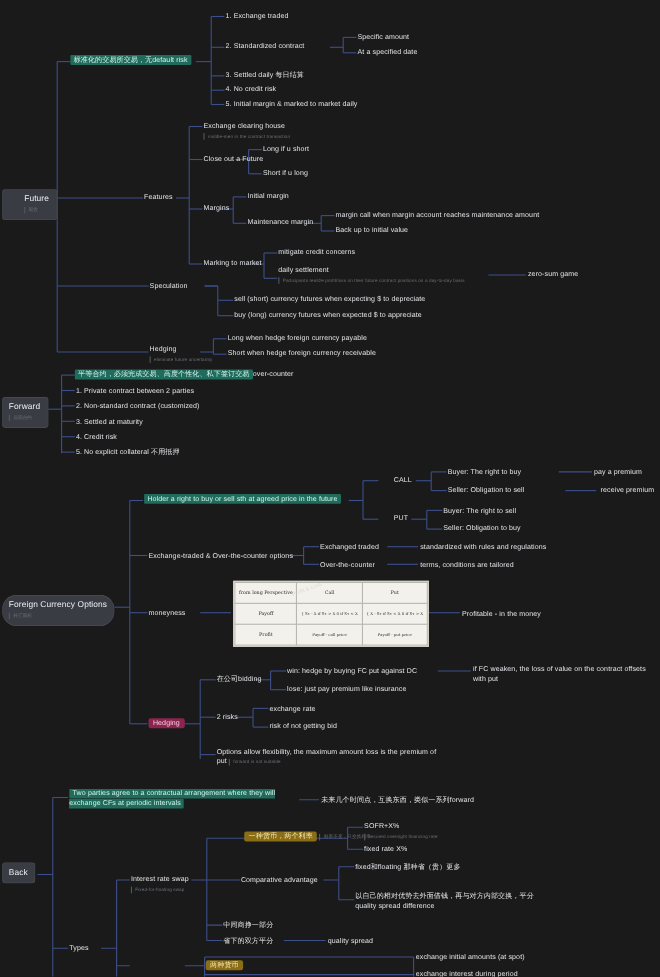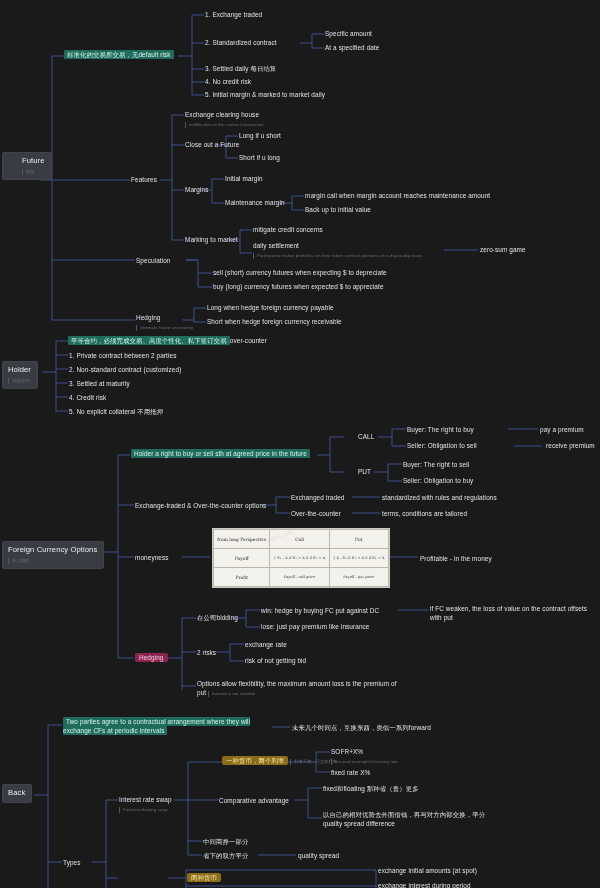--- a/index.html
+++ b/index.html
@@ -193,21 +193,21 @@
       <path d="M258 855 H296"></path>
 
       <path d="M168 878 H186"></path>
       <path d="M186 870 V888"></path>
       <path d="M186 870 H376"></path>
       <path d="M186 886 H376"></path>
       <path d="M376 870 V888"></path>
     </g>
   </svg>
 
-  <div class="node root" style="left:2px;top:152px;padding-left:20px;">
+  <div class="node root" style="left:2px;top:172px;padding-left:20px;">
     <div class="title">Future</div>
     <div class="note">期货</div>
   </div>
 
   <div class="node" style="left:64px;top:50px;">
     <span class="hl-green">标准化的交易所交易，无default risk</span>
   </div>
 
   <div class="node" style="left:205px;top:10px;">1. Exchange traded</div>
   <div class="node" style="left:205px;top:38px;">2. Standardized contract</div>
@@ -248,34 +248,34 @@
   <div class="node" style="left:213px;top:282px;">buy (long) currency futures when expected $ to appreciate</div>
 
   <div class="node" style="left:136px;top:313px;">
     <div>Hedging</div>
     <div class="note">eliminate future uncertainty</div>
   </div>
   <div class="node" style="left:207px;top:303px;">Long when hedge foreign currency payable</div>
   <div class="node" style="left:207px;top:317px;">Short when hedge foreign currency receivable</div>
 
   <div class="node root" style="left:2px;top:361px;">
-    <div class="title">Holder</div>
+    <div class="title">Forward</div>
     <div class="note">远期合约</div>
   </div>
 
   <div class="node" style="left:68px;top:336px;">
     <span class="hl-green">平等合约，必须完成交易、高度个性化、私下签订交易</span><span>over-counter</span>
   </div>
   <div class="node" style="left:69px;top:351px;">1. Private contract between 2 parties</div>
   <div class="node" style="left:69px;top:365px;">2. Non-standard contract (customized)</div>
   <div class="node" style="left:69px;top:379px;">3. Settled at maturity</div>
   <div class="node" style="left:69px;top:393px;">4. Credit risk</div>
   <div class="node" style="left:69px;top:407px;">5. No explicit collateral 不用抵押</div>
 
-  <div class="node root" style="left:2px;top:541px;">
+  <div class="node root" style="left:2px;top:541px;border-radius:13px;">
     <div class="title">Foreign Currency Options</div>
     <div class="note">外汇期权</div>
   </div>
 
   <div class="node" style="left:131px;top:449px;">
     <span class="hl-green">Holder a right to buy or sell sth at agreed price in the future</span>
   </div>
 
   <div class="node" style="left:358px;top:432px;">CALL</div>
   <div class="node" style="left:407px;top:425px;">Buyer: The right to buy</div>

